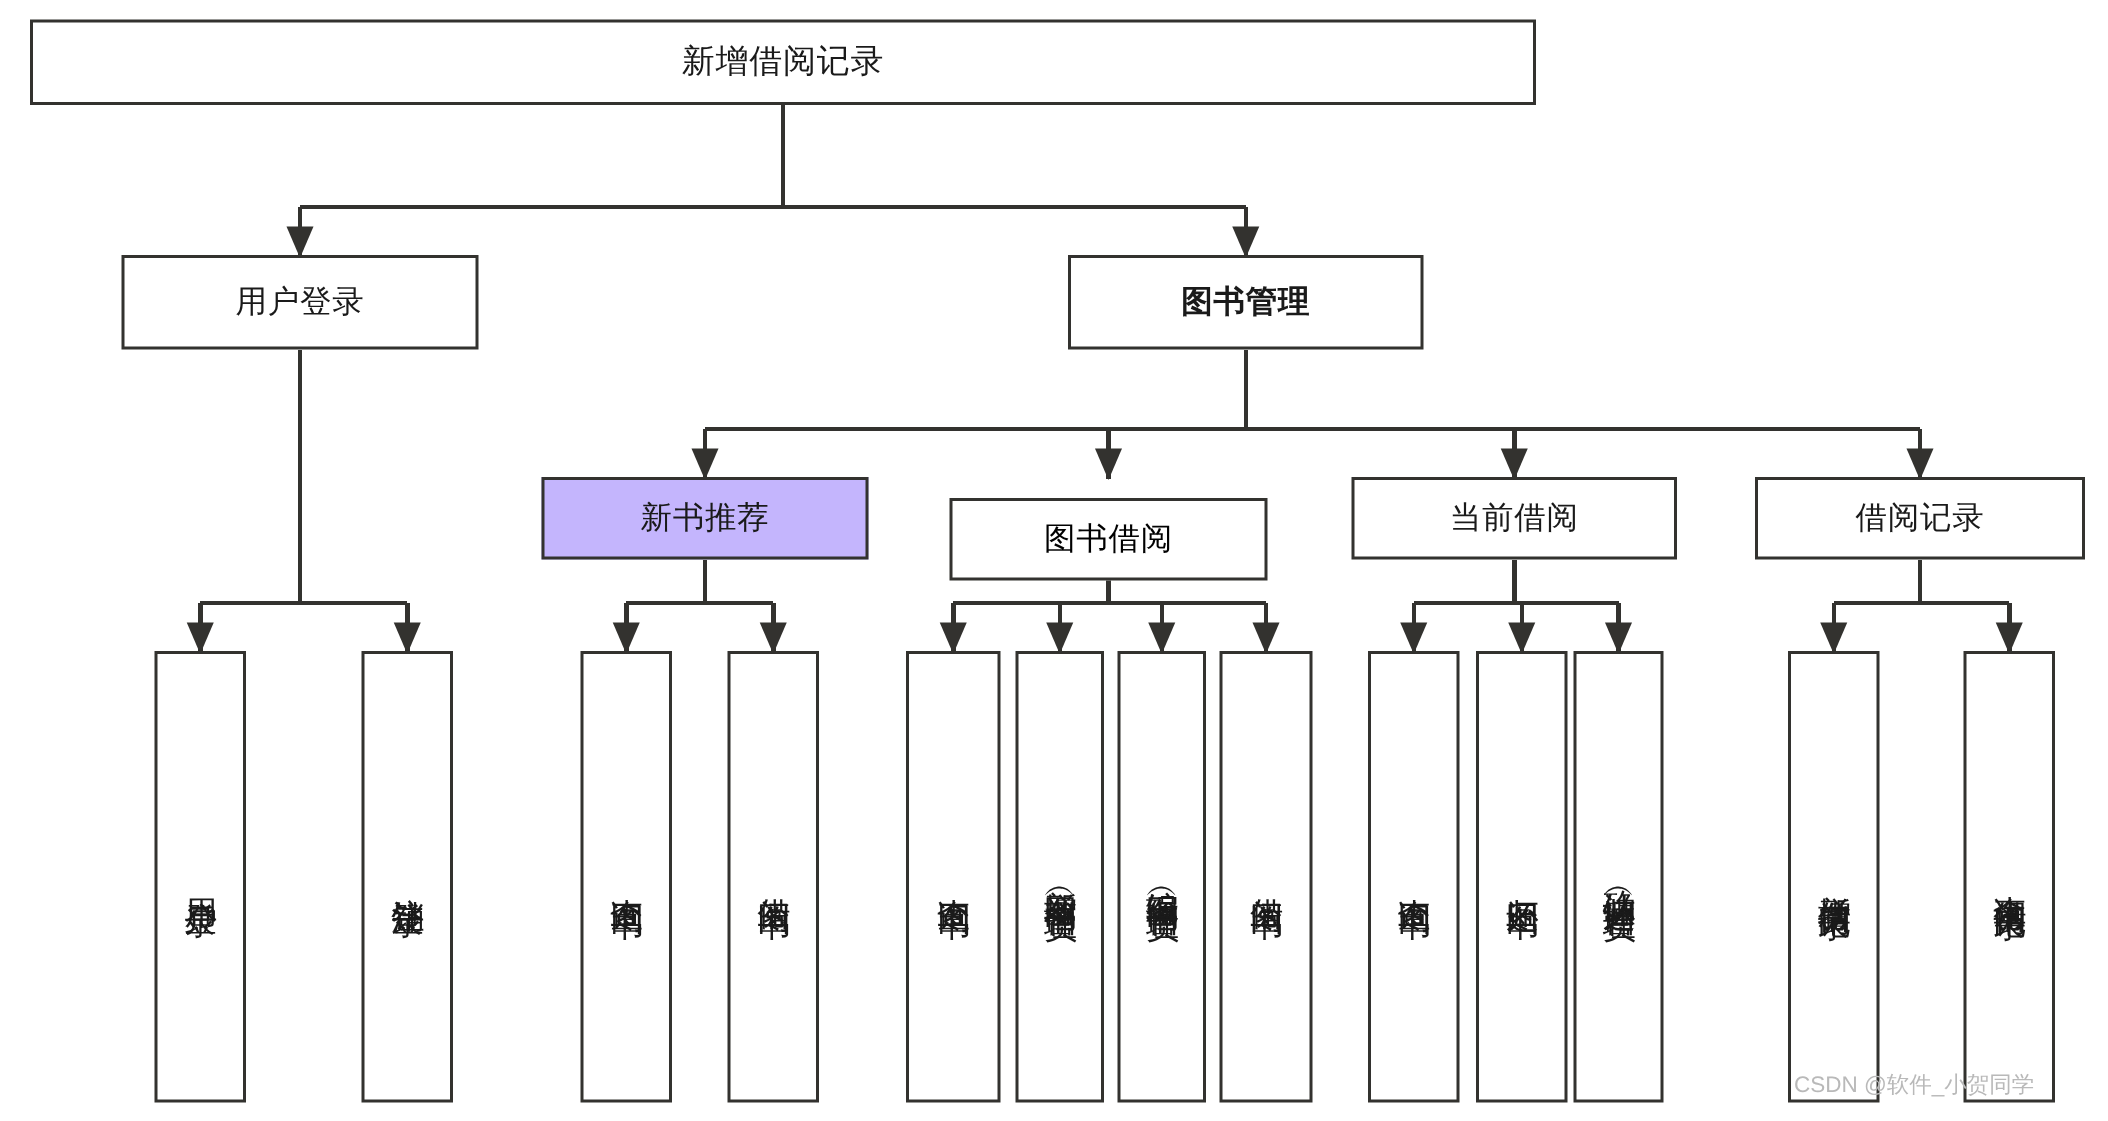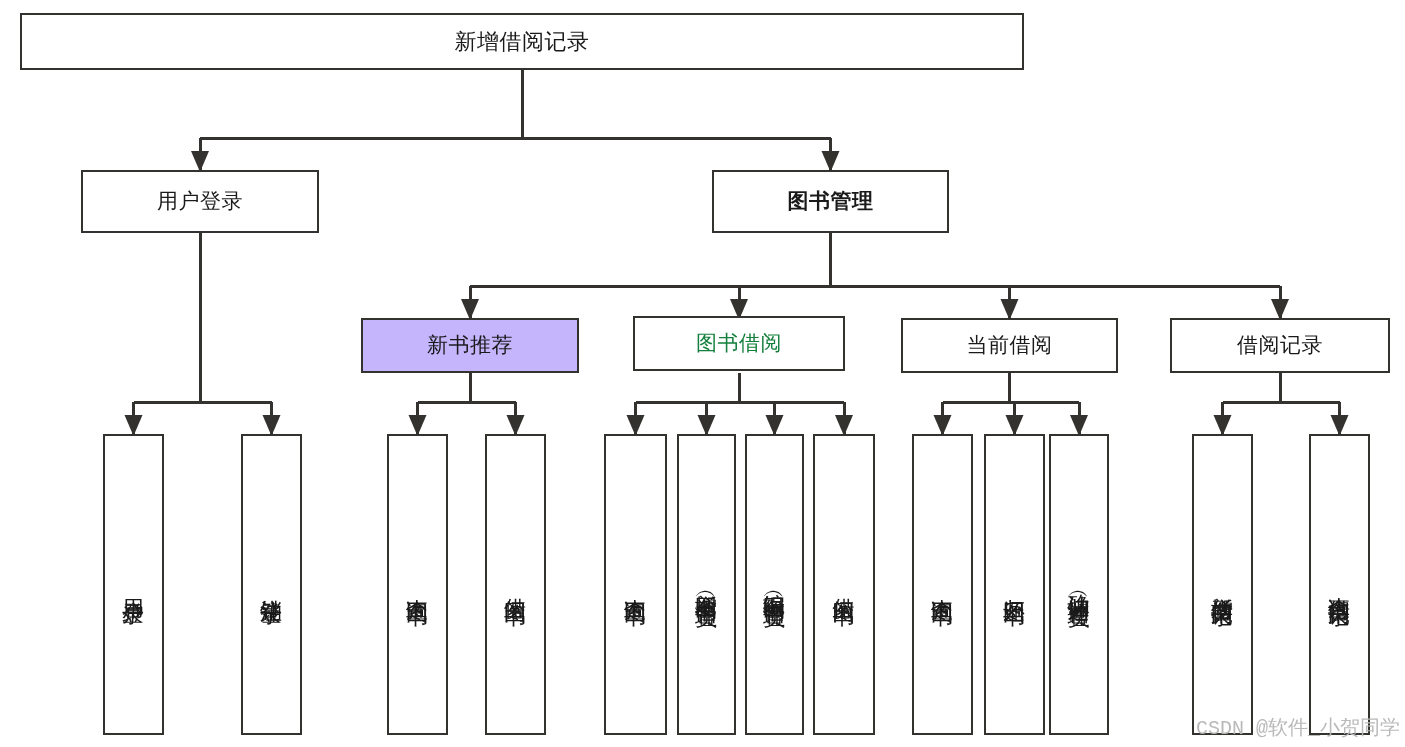--- a/index.html
+++ b/index.html
@@ -61,24 +61,24 @@
     writing-mode: vertical-rl;
     text-orientation: upright;
     font-size: 22px;
     line-height: 1.05;
     letter-spacing: 2px;
     max-height: 100%;
   }
   .watermark {
     position: absolute;
     color: #b9b9b9;
-    font-size: 20px;
+    font-size: 15px;
     white-space: nowrap;
     z-index: 3;
-    font-family: Liberation Mono, monospace;
+    font-family: Liberation Sans, sans-serif;
   }
 </style>
 </head>
 <body>
 
 <div id="canvas">
   <svg id="edges" viewBox="0 0 1405 747" width="1405" height="747">
       <line x1="522" y1="70" x2="522" y2="138" stroke="#33322f" stroke-width="3" shape-rendering="crispEdges"></line>
       <line x1="200" y1="138" x2="830.5" y2="138" stroke="#33322f" stroke-width="3" shape-rendering="crispEdges"></line>
       <line x1="200" y1="138" x2="200" y2="171" stroke="#33322f" stroke-width="3" shape-rendering="crispEdges"></line>
@@ -138,21 +138,21 @@
       </div>
       <div class="node horiz" id="node-user-login" style="left: 81px; top: 170px; width: 238px; height: 63px; border-color: rgb(51, 50, 47); background: rgb(255, 255, 255); color: rgb(26, 26, 26);">
         <span class="label">用户登录</span>
       </div>
       <div class="node horiz" id="node-book-management" style="left: 712px; top: 170px; width: 237px; height: 63px; border-color: rgb(51, 50, 47); background: rgb(255, 255, 255); color: rgb(26, 26, 26); font-weight: bold;">
         <span class="label">图书管理</span>
       </div>
       <div class="node horiz" id="node-new-book-recommend" style="left: 361px; top: 318px; width: 218px; height: 55px; border-color: rgb(51, 50, 47); background: #c4b5fd; color: rgb(26, 26, 26);">
         <span class="label">新书推荐</span>
       </div>
-      <div class="node horiz" id="node-book-borrow" style="left: 633px; top: 316px; width: 212px; height: 55px; border-color: rgb(51, 50, 47); background: rgb(255, 255, 255); color: #15803d;">
+      <div class="node horiz" id="node-book-borrow" style="left: 633px; top: 332px; width: 212px; height: 55px; border-color: rgb(51, 50, 47); background: rgb(255, 255, 255); color: #000000;">
         <span class="label">图书借阅</span>
       </div>
       <div class="node horiz" id="node-current-borrow" style="left: 901px; top: 318px; width: 217px; height: 55px; border-color: rgb(51, 50, 47); background: rgb(255, 255, 255); color: rgb(26, 26, 26); align-items: center;">
         <span class="label">当前借阅</span>
       </div>
       <div class="node horiz" id="node-borrow-record" style="left: 1170px; top: 318px; width: 220px; height: 55px; border-color: rgb(51, 50, 47); background: rgb(255, 255, 255); color: rgb(26, 26, 26);">
         <span class="label">借阅记录</span>
       </div>
       <div class="node vert" id="node-leaf-user-login" style="left: 103px; top: 434px; width: 61px; height: 301px; border-color: rgb(51, 50, 47); background: rgb(255, 255, 255); color: rgb(26, 26, 26);">
         <span class="label">用户登录</span>

